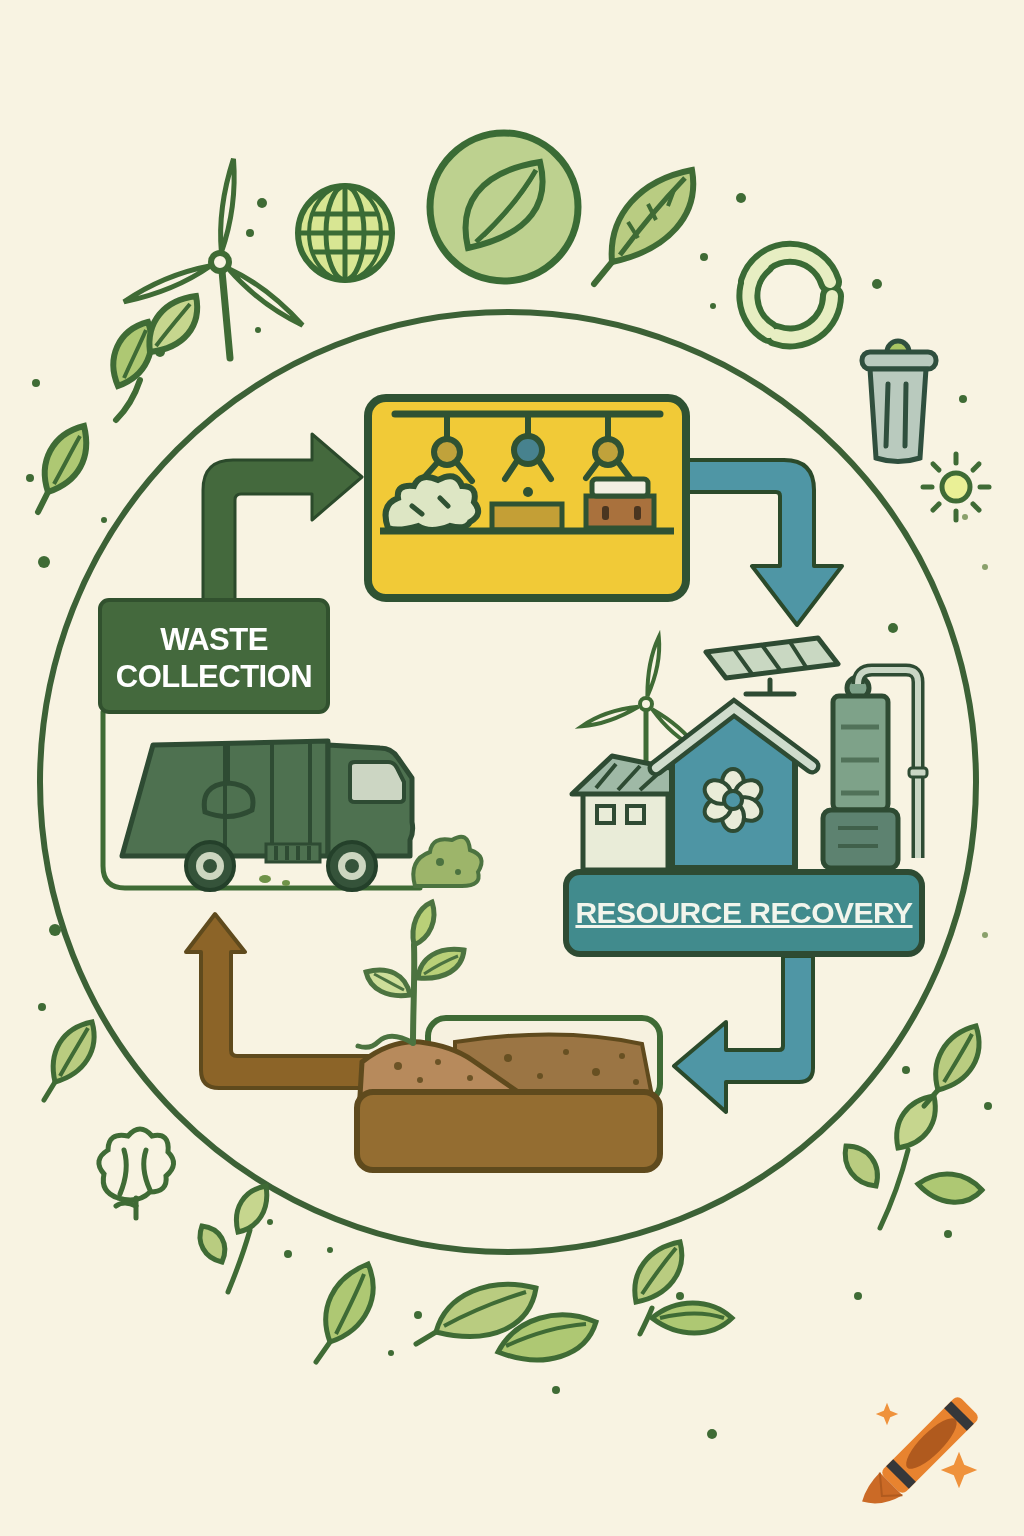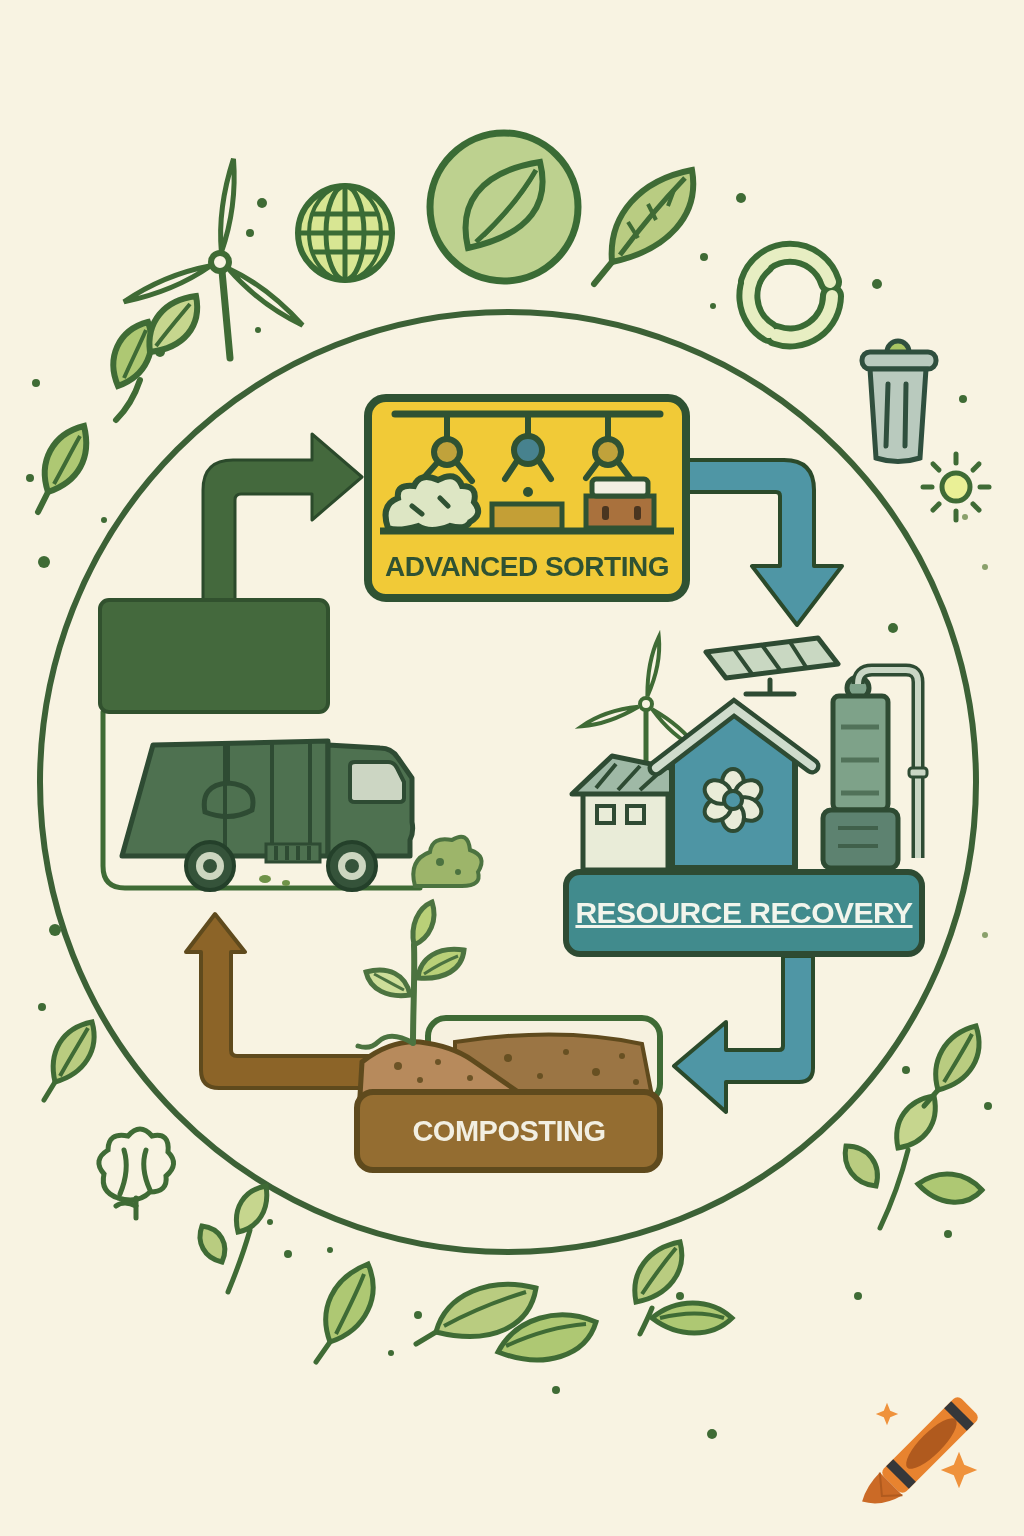--- a/index.html
+++ b/index.html
@@ -340,16 +340,15 @@
       <rect x="-46" y="-16" width="10" height="32" fill="#35373a"></rect>
       <rect x="36" y="-16" width="10" height="32" fill="#35373a"></rect>
       <path d="M55,-16 Q78,-10 88,8 Q74,16 55,16 Z" fill="#cb6a26"></path>
       <path d="M55,-16 L70,-2 L55,16" fill="none" stroke="#b05a1e" stroke-width="2"></path>
     </g>
     <path transform="translate(887,1414) scale(0.8)" d="M0,-14 L4,-4 L14,0 L4,4 L0,14 L-4,4 L-14,0 L-4,-4 Z" fill="#ef923c"></path>
     <path transform="translate(959,1470) scale(1.3)" d="M0,-14 L4,-4 L14,0 L4,4 L0,14 L-4,4 L-14,0 L-4,-4 Z" fill="#ef923c"></path>
   </g>
 </svg>
 
-  <div class="stage-label lbl-sorting">ADVANCED SORTING</div>
+  <div class="stage-label lbl-waste">WASTE COLLECTION</div>
   <div class="stage-label lbl-recovery">RESOURCE RECOVERY</div>
-  <div class="stage-label lbl-composting">COMPOSTING</div>
 </div>
 
 </body></html>

